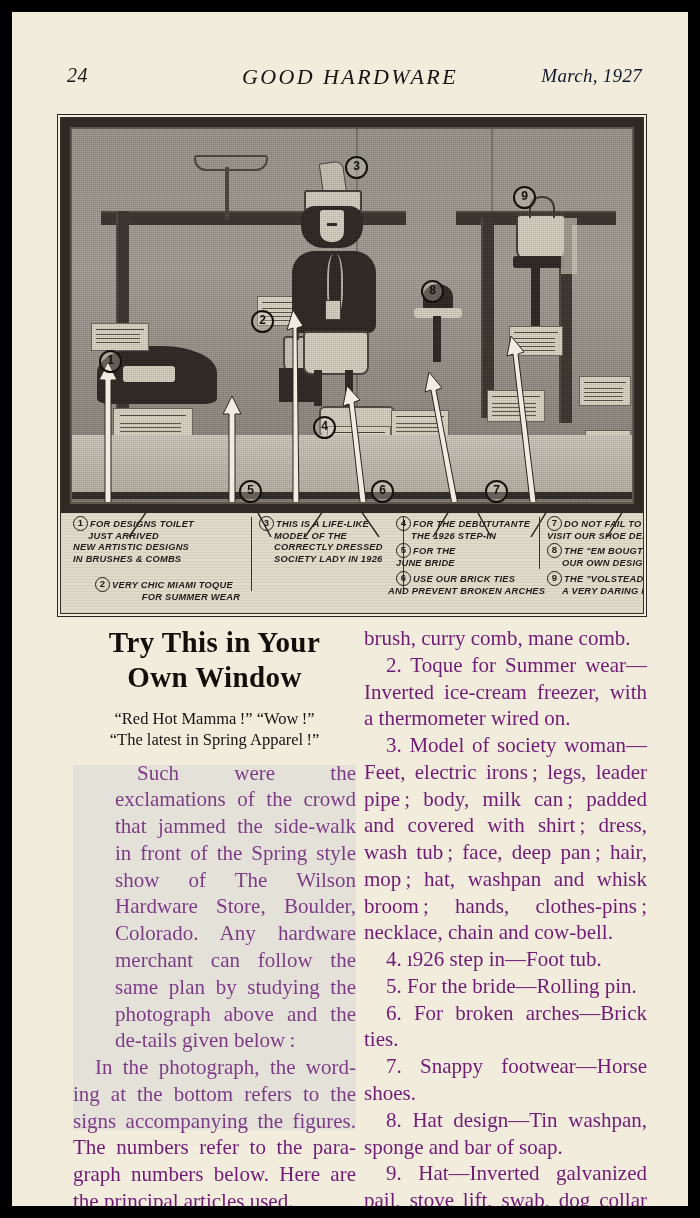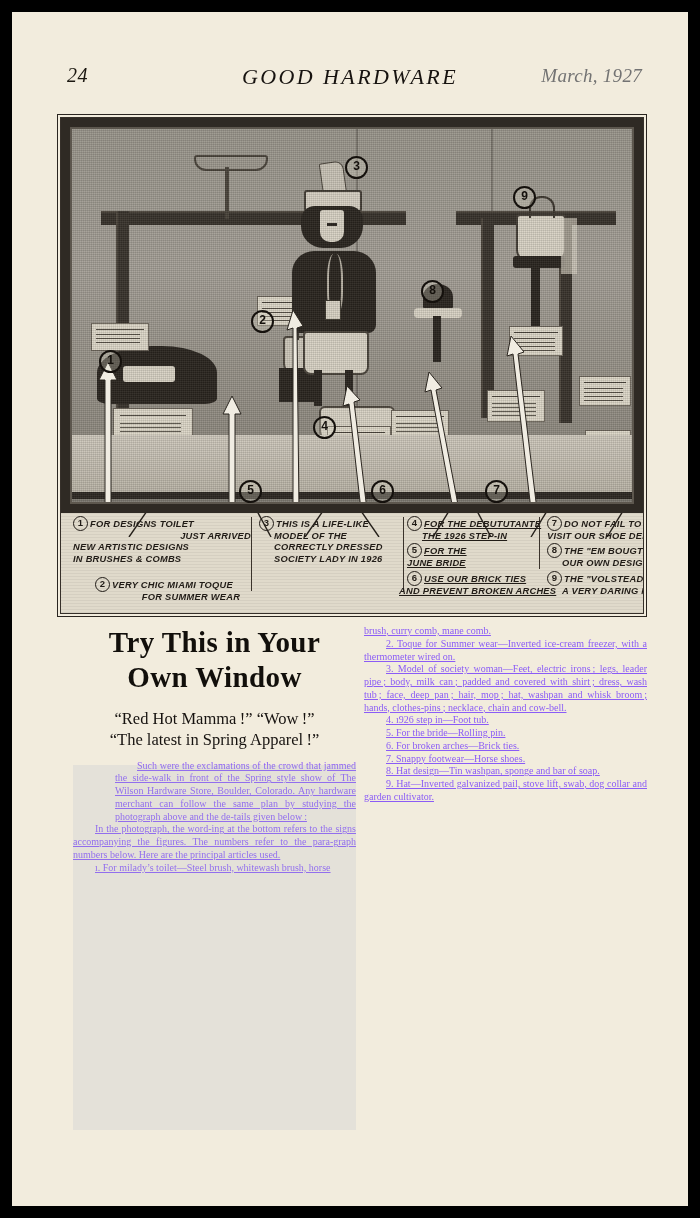--- a/index.html
+++ b/index.html
@@ -24,21 +24,21 @@
     font-size:20px;font-style:italic;color:#1b1710;
     letter-spacing:.5px;
   }
   .mastname{
     position:absolute;left:0;top:0;width:676px;text-align:center;
     font-size:22px;font-style:italic;color:#171310;
     letter-spacing:2.4px;
   }
   .issuedate{
     position:absolute;right:46px;top:1px;
-    font-size:19px;font-style:italic;color:#737373;
+    font-size:19px;font-style:italic;color:#0f172a;
     letter-spacing:.3px;
   }
 
   
   .plate{
     position:absolute;left:45px;top:102px;
     width:590px;height:503px;
     border:1px solid #2a2520;
     padding:2px;
     background:#f2ecdd;
@@ -140,24 +140,23 @@
     font-size:29px;line-height:1.22;font-weight:700;color:#120f0b;
     letter-spacing:.4px;
     font-family:"Liberation Serif", serif;
   }
   .deck{
     margin:12px 0 0 0;text-align:center;
     font-size:16.5px;line-height:1.30;color:#171310;
   }
   p.body{
     margin:0;text-indent:22px;
-    font-size:10px;line-height:1.275;color:#8b5cf6;
+    font-size:21px;line-height:1.275;color:#701a75;
     text-align:justify;
     hyphens:manual;
-    text-decoration:underline;
   }
   .col-r p.body:first-child{text-indent:0;}
 </style>
 </head>
 <body>
 
 <div class="page">
 
   <div class="runhead">
     <div class="folio">24</div>
@@ -270,42 +269,42 @@
           </g>
         </svg>
 
         <div class="cap-div" style="left:190px;height:74px;"></div>
         <div class="cap-div" style="left:342px;height:74px;"></div>
         <div class="cap-div" style="left:478px;height:52px;"></div>
 
         <div class="cap-col" style="left:12px;width:178px;">
           <div class="cap-entry">
             <div class="cap-line"><span class="cap-num">1</span><span>FOR DESIGNS TOILET</span></div>
-            <div class="cap-line cap-ind" style="text-align:right;">JUST ARRIVED</div>
+            <div class="cap-line cap-ind" style="text-align:left;">JUST ARRIVED</div>
             <div class="cap-line">NEW ARTISTIC DESIGNS</div>
             <div class="cap-line">IN BRUSHES &amp; COMBS</div>
           </div>
         </div>
         <div class="cap-col" style="left:34px;top:64px;width:178px;">
           <div class="cap-entry">
             <div class="cap-line"><span class="cap-num">2</span><span>VERY CHIC MIAMI TOQUE</span></div>
             <div class="cap-line" style="text-align:center;padding-left:14px;">FOR SUMMER WEAR</div>
           </div>
         </div>
 
         <div class="cap-col" style="left:198px;width:150px;">
           <div class="cap-entry">
             <div class="cap-line"><span class="cap-num">3</span><span>THIS IS A LIFE-LIKE</span></div>
             <div class="cap-line cap-ind">MODEL OF THE</div>
             <div class="cap-line cap-ind">CORRECTLY DRESSED</div>
             <div class="cap-line cap-ind">SOCIETY LADY IN 1926</div>
           </div>
         </div>
 
-        <div class="cap-col" style="left:346px;width:200px;text-decoration:underline;">
+        <div class="cap-col" style="left:335px;width:200px;">
           <div class="cap-entry">
             <div class="cap-line"><span class="cap-num">4</span><span>FOR THE DEBUTUTANTE</span></div>
             <div class="cap-line cap-ind">THE 1926 STEP-IN</div>
           </div>
           <div class="cap-entry">
             <div class="cap-line"><span class="cap-num">5</span><span>FOR THE</span></div>
             <div class="cap-line">JUNE BRIDE</div>
           </div>
           <div class="cap-entry">
             <div class="cap-line"><span class="cap-num">6</span><span>USE OUR BRICK TIES</span></div>

